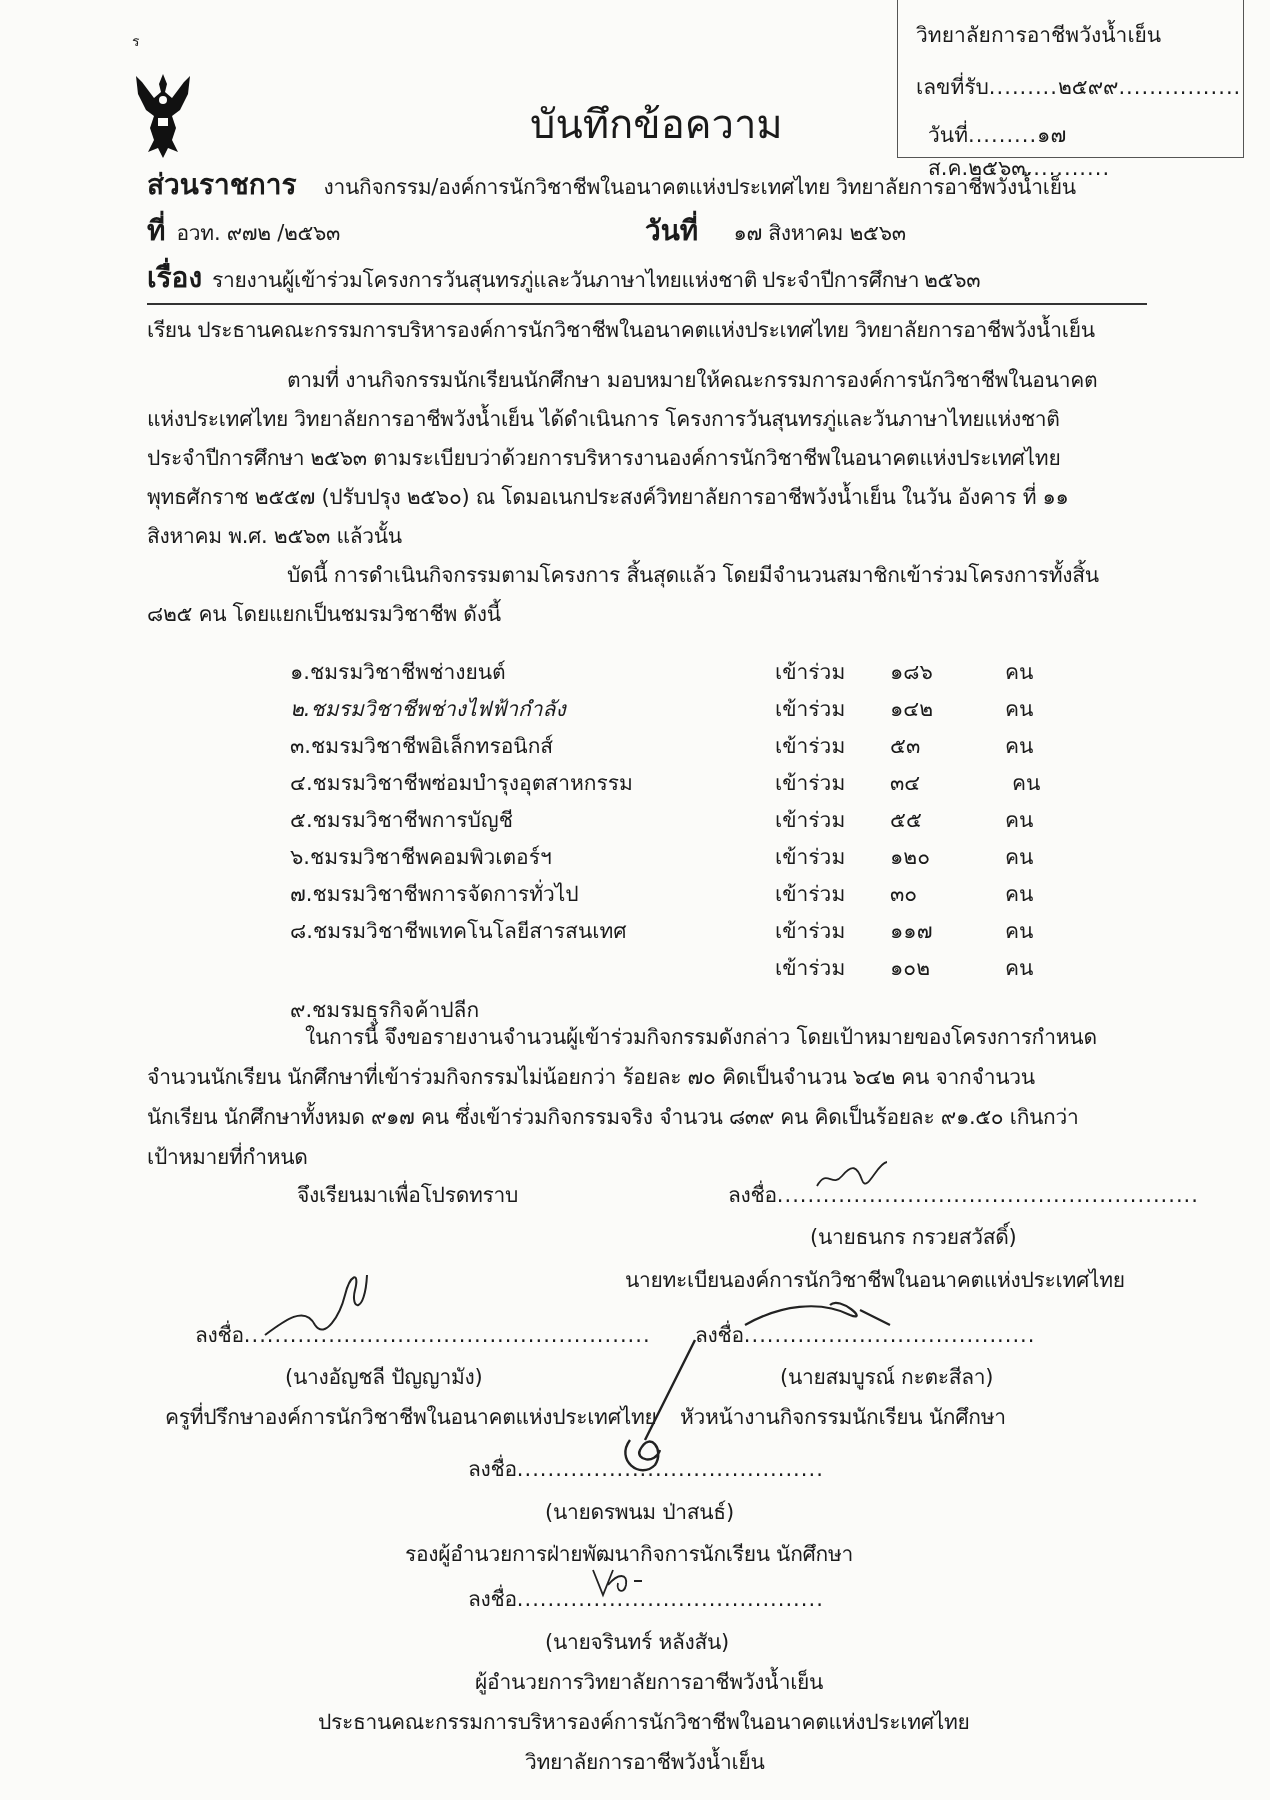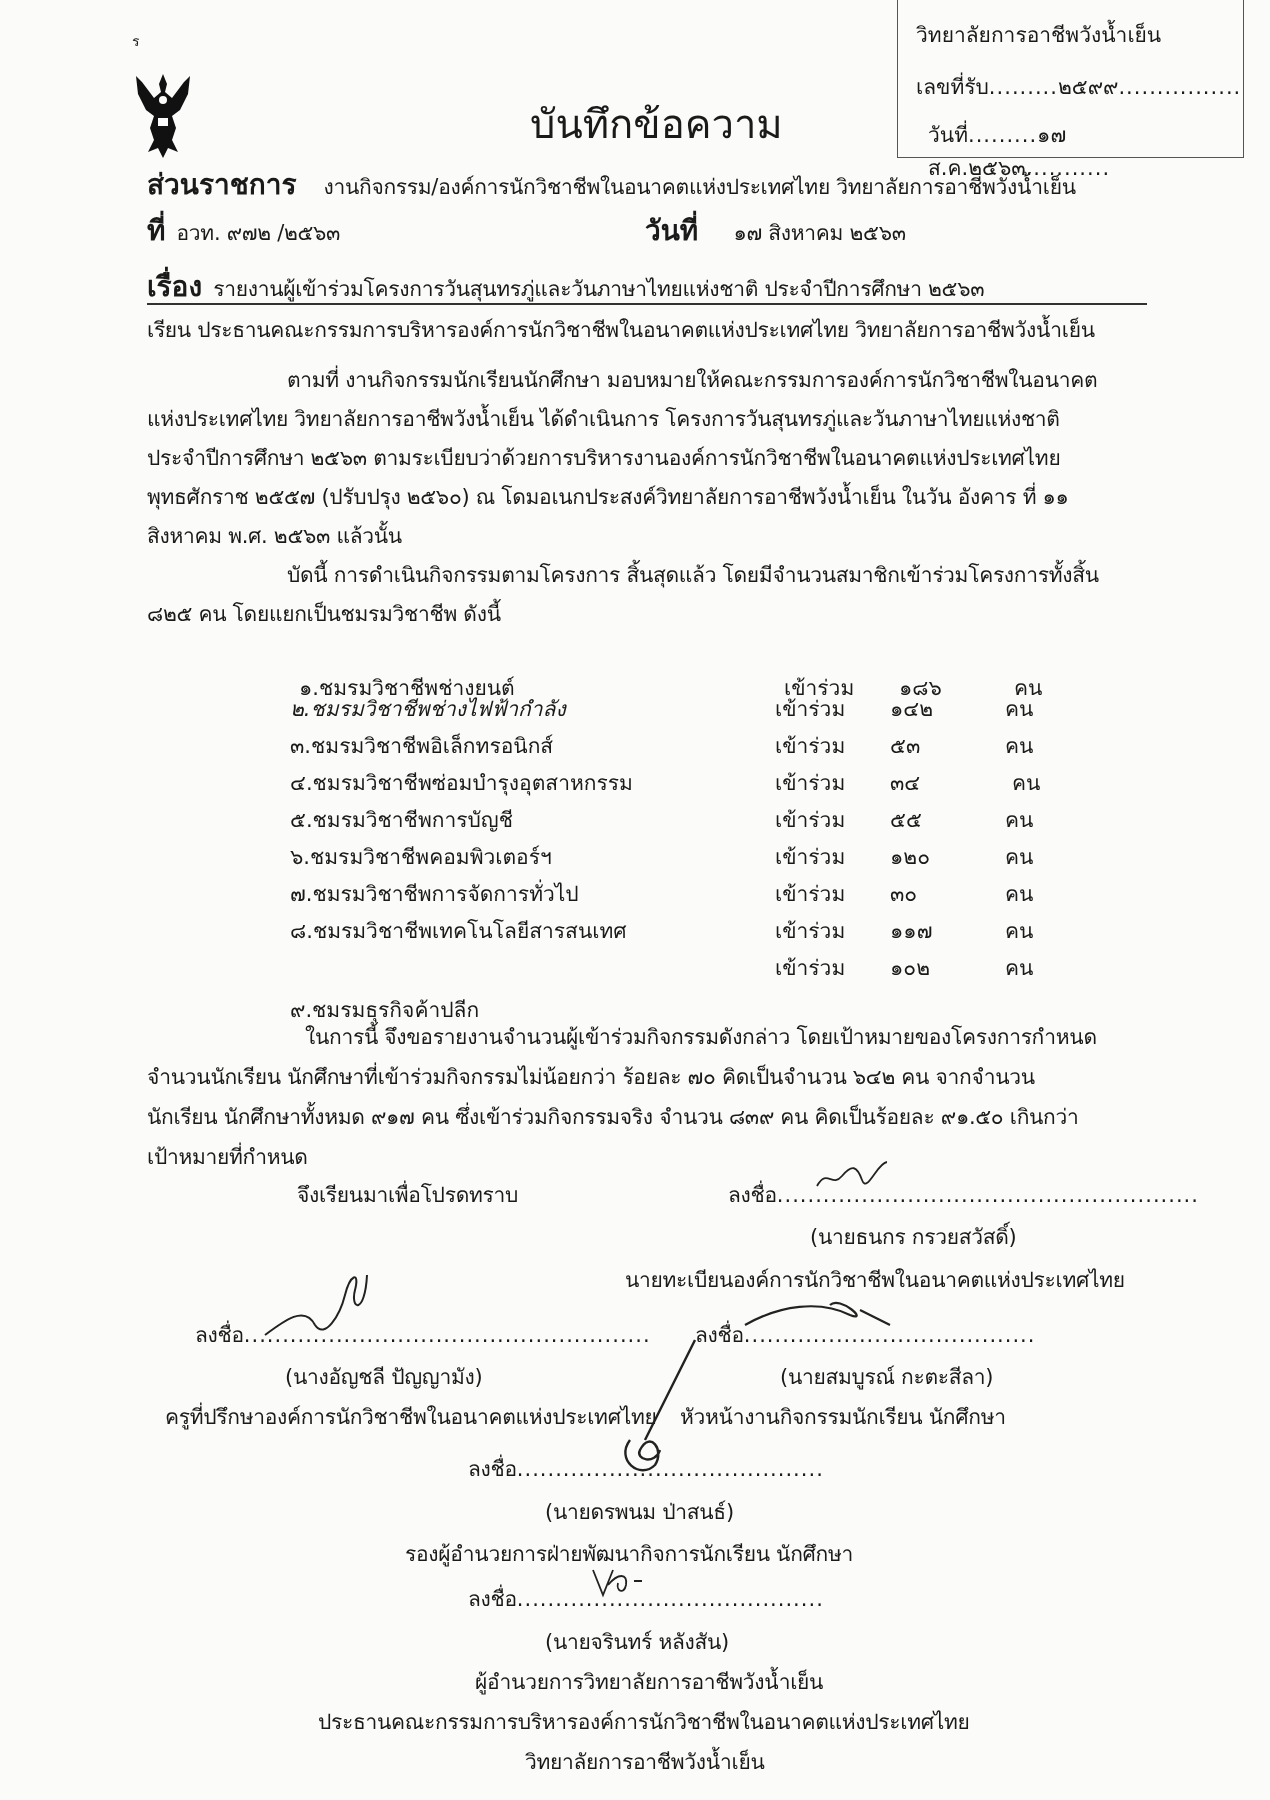--- a/index.html
+++ b/index.html
@@ -51,39 +51,39 @@
   <span class="t" style="margin-left:22px;">งานกิจกรรม/องค์การนักวิชาชีพในอนาคตแห่งประเทศไทย  วิทยาลัยการอาชีพวังน้ำเย็น</span>
 </div>
 <div class="abs" style="left:147px; top:208px;">
   <span class="b" style="font-size:28px;">ที่</span>
   <span class="t" style="margin-left:6px;">อวท. ๙๗๒ /๒๕๖๓</span>
 </div>
 <div class="abs" style="left:645px; top:208px;">
   <span class="b" style="font-size:28px;">วันที่</span>
   <span class="t" style="margin-left:30px;">๑๗ สิงหาคม  ๒๕๖๓</span>
 </div>
-<div class="abs" style="left:147px; top:264px;">
+<div class="abs" style="left:147px; top:255px;font-family:Liberation Serif, serif;">
   <span class="b" style="font-size:28px;">เรื่อง</span>
   <span class="t" style="margin-left:6px;">รายงานผู้เข้าร่วมโครงการวันสุนทรภู่และวันภาษาไทยแห่งชาติ  ประจำปีการศึกษา ๒๕๖๓</span>
 </div>
 <div class="rule"></div>
 
 <div class="abs t" style="left:147px; top:313px;">เรียน  ประธานคณะกรรมการบริหารองค์การนักวิชาชีพในอนาคตแห่งประเทศไทย วิทยาลัยการอาชีพวังน้ำเย็น</div>
 
 <div class="abs t" style="left:287px; top:363px;">ตามที่ งานกิจกรรมนักเรียนนักศึกษา มอบหมายให้คณะกรรมการองค์การนักวิชาชีพในอนาคต</div>
 <div class="abs t" style="left:147px; top:402px;">แห่งประเทศไทย วิทยาลัยการอาชีพวังน้ำเย็น ได้ดำเนินการ โครงการวันสุนทรภู่และวันภาษาไทยแห่งชาติ</div>
 <div class="abs t" style="left:147px; top:441px;">ประจำปีการศึกษา ๒๕๖๓  ตามระเบียบว่าด้วยการบริหารงานองค์การนักวิชาชีพในอนาคตแห่งประเทศไทย</div>
 <div class="abs t" style="left:147px; top:480px;">พุทธศักราช ๒๕๕๗ (ปรับปรุง ๒๕๖๐)  ณ โดมอเนกประสงค์วิทยาลัยการอาชีพวังน้ำเย็น  ในวัน อังคาร  ที่   ๑๑</div>
 <div class="abs t" style="left:147px; top:519px;">สิงหาคม  พ.ศ. ๒๕๖๓  แล้วนั้น</div>
 
 <div class="abs t" style="left:287px; top:558px;">บัดนี้   การดำเนินกิจกรรมตามโครงการ สิ้นสุดแล้ว   โดยมีจำนวนสมาชิกเข้าร่วมโครงการทั้งสิ้น</div>
 <div class="abs t" style="left:147px; top:597px;">๘๒๕  คน  โดยแยกเป็นชมรมวิชาชีพ  ดังนี้</div>
 
 <div>
-  <div class="club-row" style="top:671px;margin-left:9px;">
+  <div class="club-row" style="top:655px;">
     <span style="left:0;">๑.ชมรมวิชาชีพช่างยนต์</span>
     <span style="left:485px;">เข้าร่วม</span>
     <span style="left:600px;">๑๘๖</span>
     <span style="left:715px;">คน</span>
   </div>
   <div class="club-row" style="top:692px;">
     <span style="left:0;font-style:italic;">๒.ชมรมวิชาชีพช่างไฟฟ้ากำลัง</span>
     <span style="left:485px;">เข้าร่วม</span>
     <span style="left:600px;">๑๔๒</span>
     <span style="left:715px;">คน</span>

